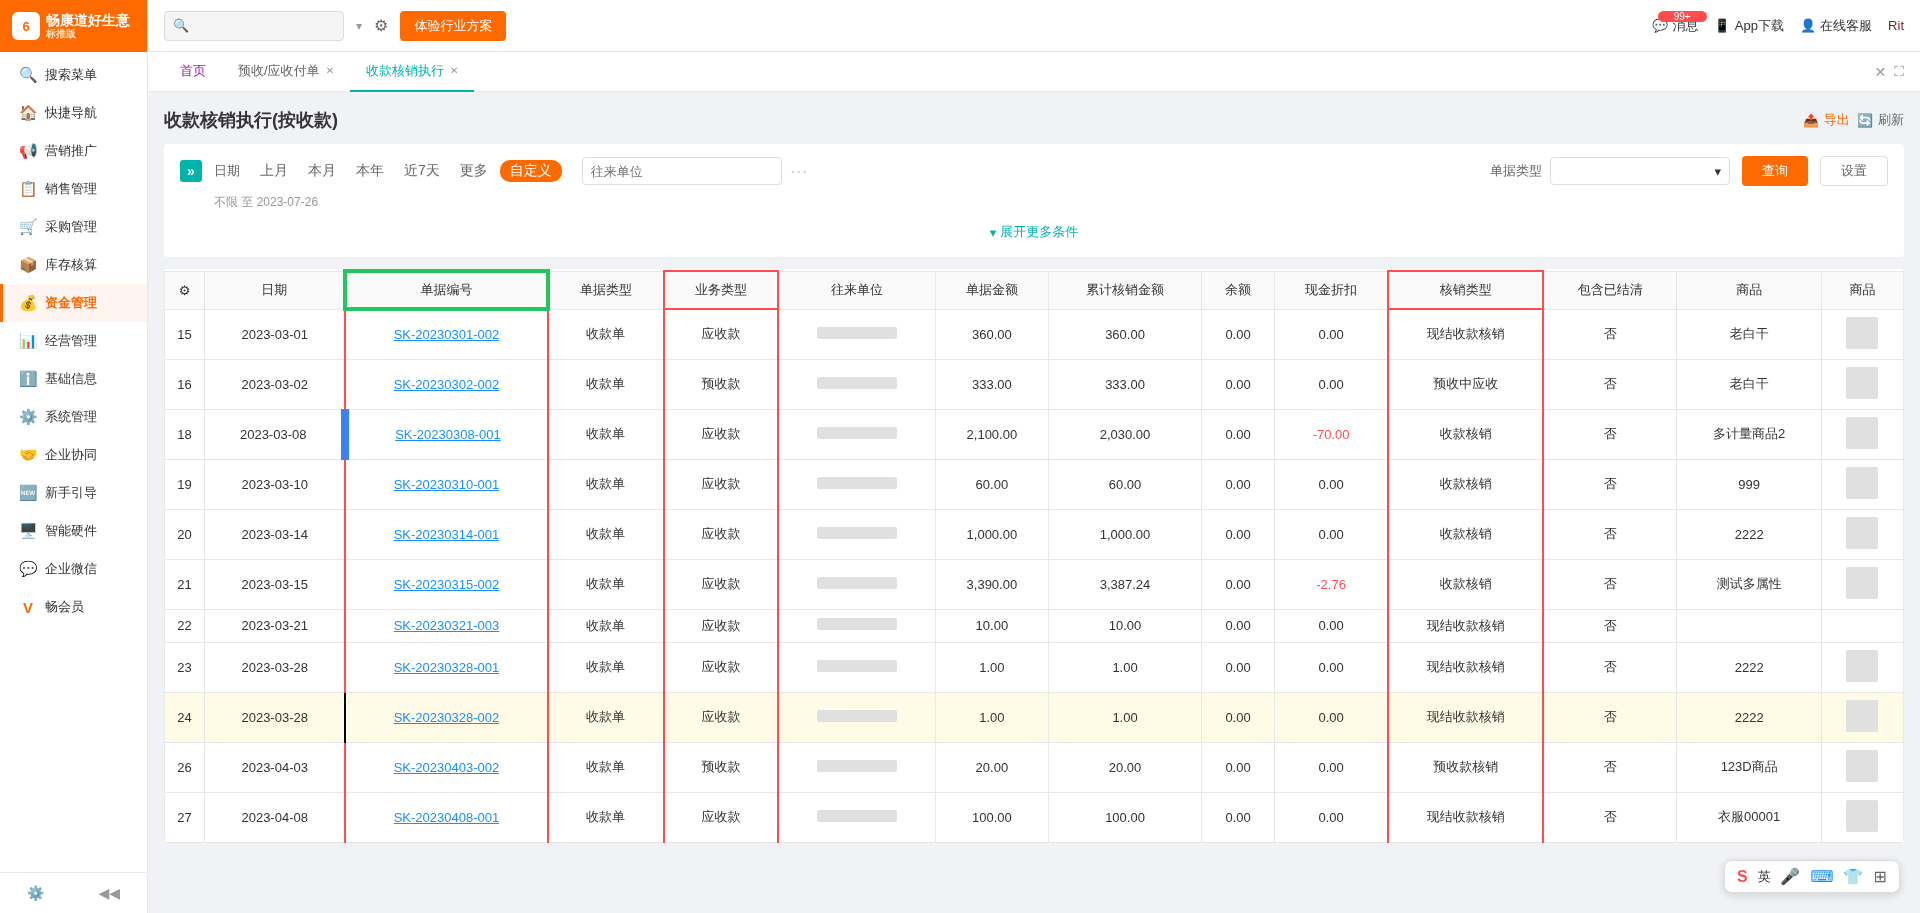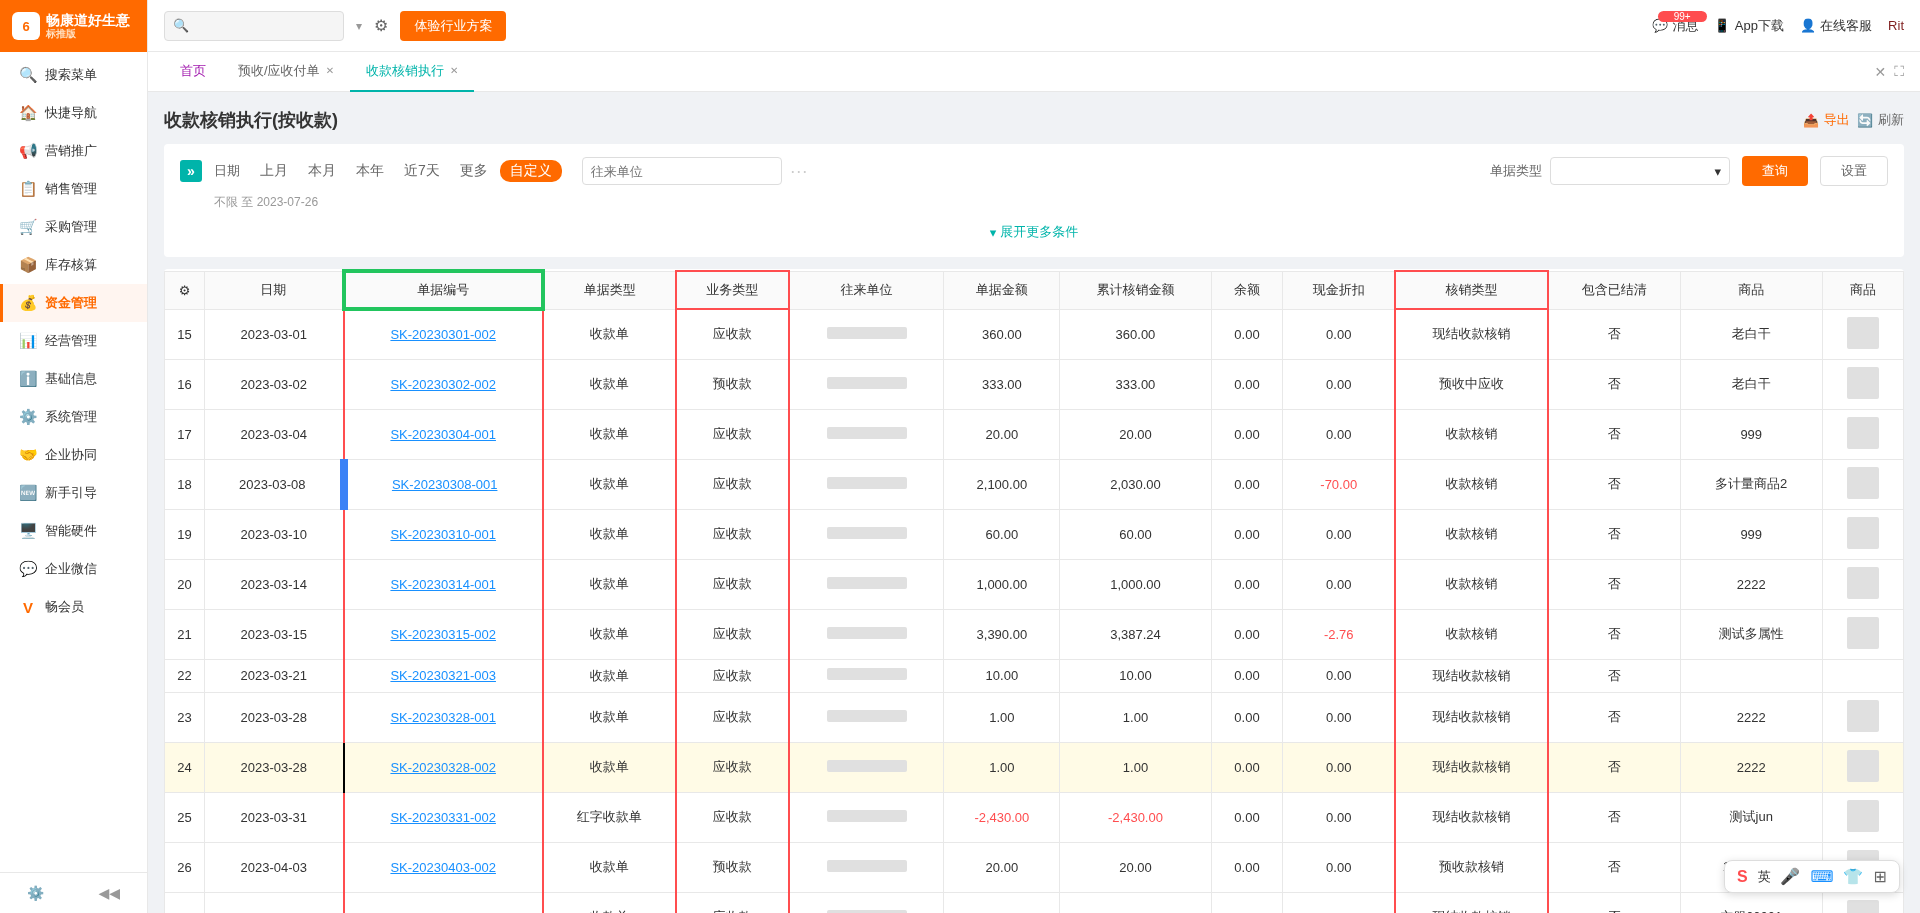--- a/index.html
+++ b/index.html
@@ -460,38 +460,20 @@
     <td>0.00</td>
     <td class="">0.00</td>
     <td style="border-left:2px solid #ff4d4f;border-right:2px solid #ff4d4f;">预收中应收</td>
     <td>否</td>
     <td>老白干</td>
     <td>
       <span style="display:inline-block;width:32px;height:32px;background:#e0e0e0;border-radius:2px;"></span>
     </td>
   </tr>
               <tr>
-    <td>17</td>
-    <td>2023-03-04</td>
-    <td style="border-left:2px solid #ff4d4f;border-right:2px solid #ff4d4f;"><a class="link">SK-20230304-001</a></td>
-    <td>收款单</td>
-    <td style="border-left:2px solid #ff4d4f;border-right:2px solid #ff4d4f;">应收款</td>
-    <td><span style="display:inline-block;width:80px;height:12px;background:#e0e0e0;border-radius:2px;"></span></td>
-    <td class="">20.00</td>
-    <td class="">20.00</td>
-    <td>0.00</td>
-    <td class="">0.00</td>
-    <td style="border-left:2px solid #ff4d4f;border-right:2px solid #ff4d4f;">收款核销</td>
-    <td>否</td>
-    <td>999</td>
-    <td>
-      <span style="display:inline-block;width:32px;height:32px;background:#e0e0e0;border-radius:2px;"></span>
-    </td>
-  </tr>
-              <tr>
     <td>18</td>
     <td>2023-03-08</td>
     <td style="border-left:8px solid #3b82f6;border-right:2px solid #ff4d4f;"><a class="link">SK-20230308-001</a></td>
     <td>收款单</td>
     <td style="border-left:2px solid #ff4d4f;border-right:2px solid #ff4d4f;">应收款</td>
     <td><span style="display:inline-block;width:80px;height:12px;background:#e0e0e0;border-radius:2px;"></span></td>
     <td class="">2,100.00</td>
     <td class="">2,030.00</td>
     <td>0.00</td>
     <td class="red">-70.00</td>
@@ -599,38 +581,20 @@
     <td>收款单</td>
     <td style="border-left:2px solid #ff4d4f;border-right:2px solid #ff4d4f;">应收款</td>
     <td><span style="display:inline-block;width:80px;height:12px;background:#e0e0e0;border-radius:2px;"></span></td>
     <td class="">1.00</td>
     <td class="">1.00</td>
     <td>0.00</td>
     <td class="">0.00</td>
     <td style="border-left:2px solid #ff4d4f;border-right:2px solid #ff4d4f;">现结收款核销</td>
     <td>否</td>
     <td>2222</td>
-    <td>
-      <span style="display:inline-block;width:32px;height:32px;background:#e0e0e0;border-radius:2px;"></span>
-    </td>
-  </tr>
-              <tr>
-    <td>25</td>
-    <td>2023-03-31</td>
-    <td style="border-left:2px solid #ff4d4f;border-right:2px solid #ff4d4f;"><a class="link">SK-20230331-002</a></td>
-    <td>红字收款单</td>
-    <td style="border-left:2px solid #ff4d4f;border-right:2px solid #ff4d4f;">应收款</td>
-    <td><span style="display:inline-block;width:80px;height:12px;background:#e0e0e0;border-radius:2px;"></span></td>
-    <td class="red">-2,430.00</td>
-    <td class="red">-2,430.00</td>
-    <td>0.00</td>
-    <td class="">0.00</td>
-    <td style="border-left:2px solid #ff4d4f;border-right:2px solid #ff4d4f;">现结收款核销</td>
-    <td>否</td>
-    <td>测试jun</td>
     <td>
       <span style="display:inline-block;width:32px;height:32px;background:#e0e0e0;border-radius:2px;"></span>
     </td>
   </tr>
               <tr>
     <td>26</td>
     <td>2023-04-03</td>
     <td style="border-left:2px solid #ff4d4f;border-right:2px solid #ff4d4f;"><a class="link">SK-20230403-002</a></td>
     <td>收款单</td>
     <td style="border-left:2px solid #ff4d4f;border-right:2px solid #ff4d4f;">预收款</td>

